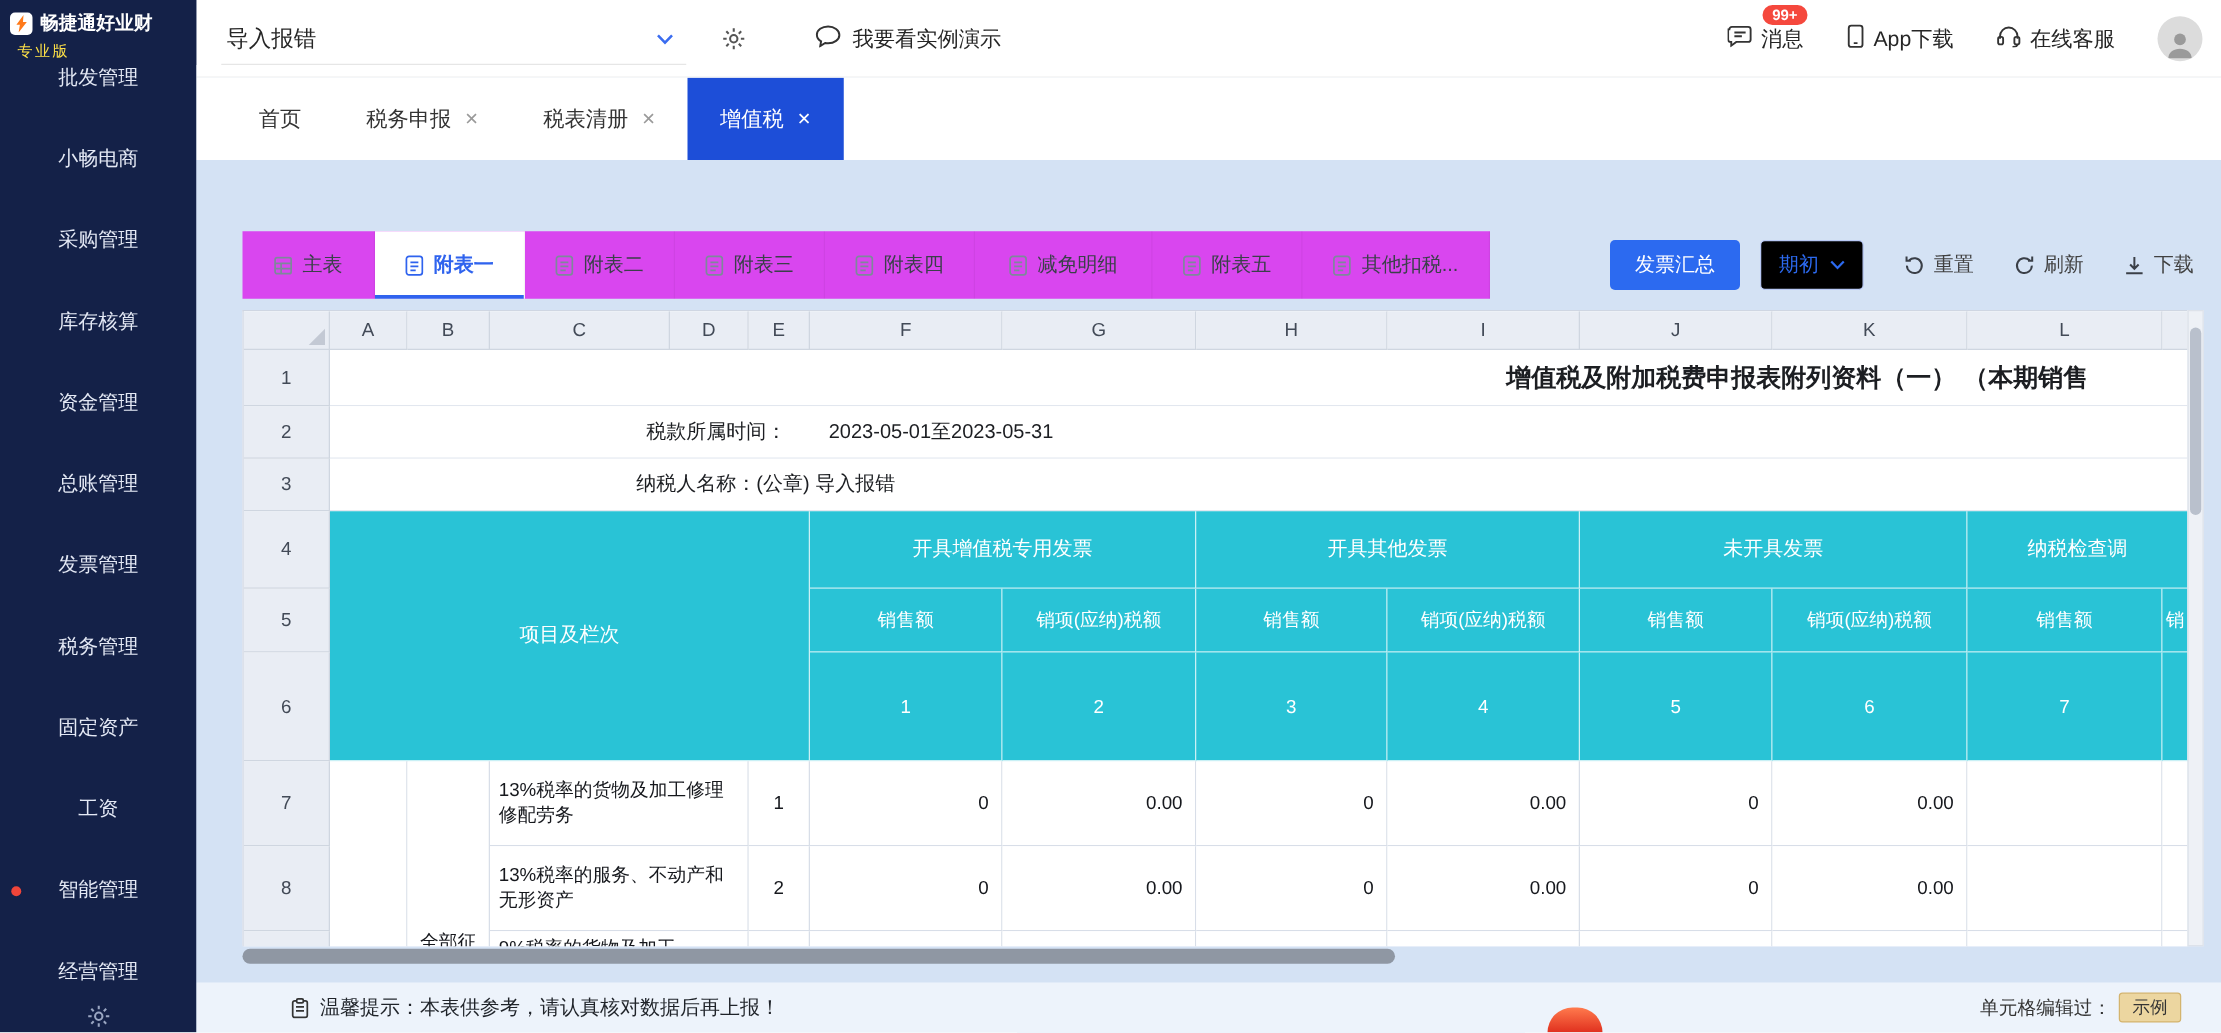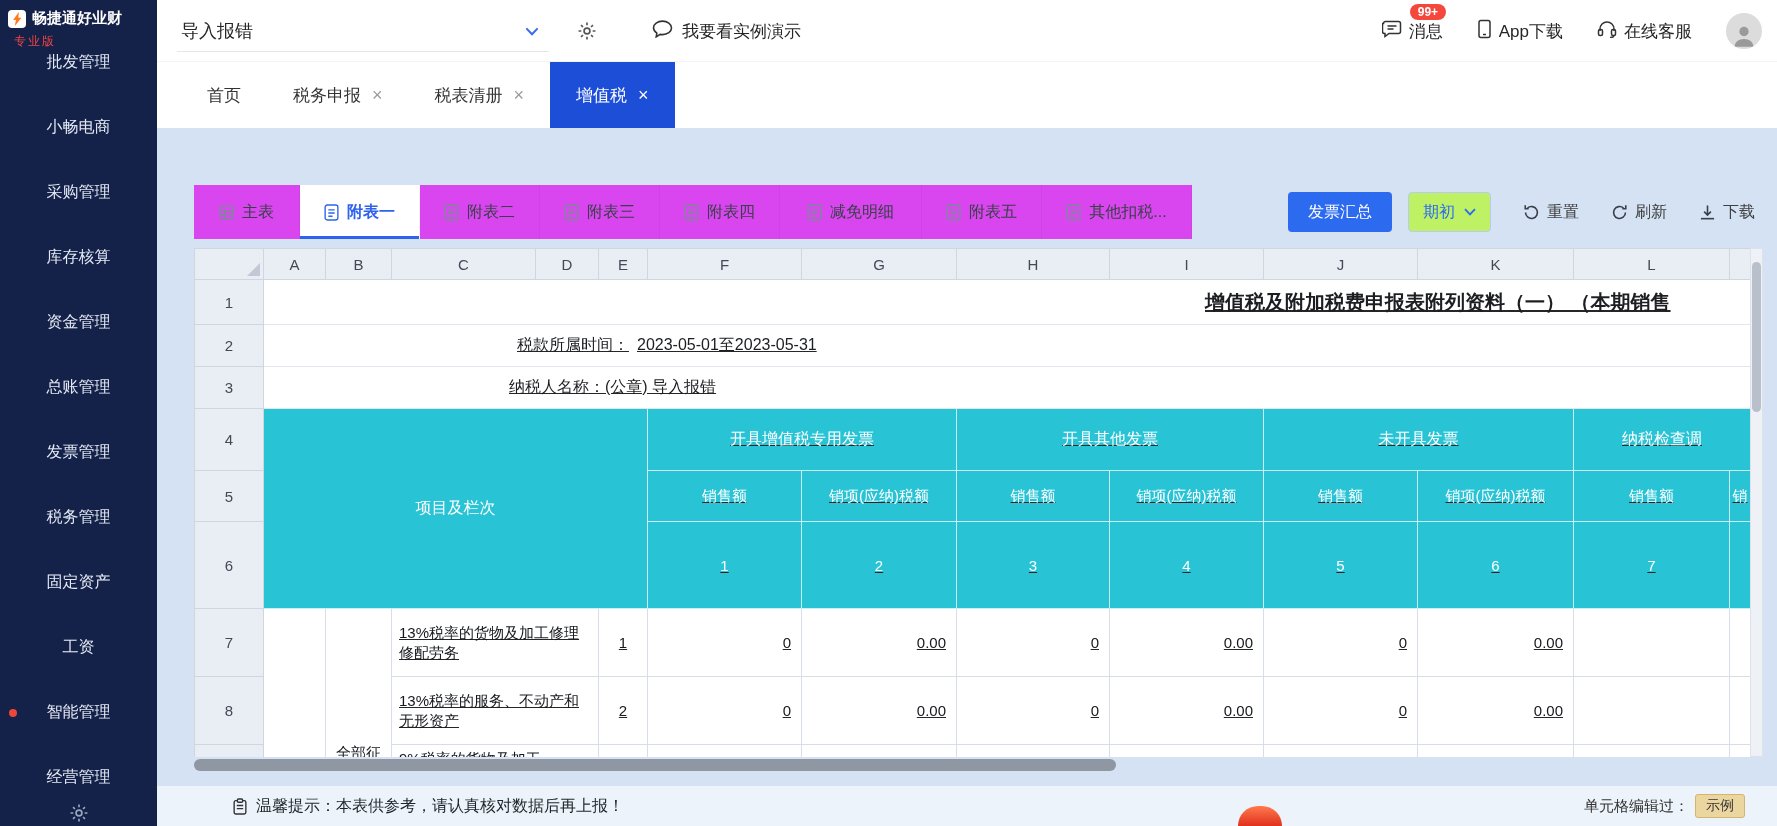--- a/index.html
+++ b/index.html
@@ -5,21 +5,21 @@
   html,body{margin:0;padding:0;background:#ffffff;}
   *{box-sizing:border-box;}
   .app{position:relative;width:1777px;height:826px;overflow:hidden;background:#d4e2f4;
        font-family:"Liberation Sans","DejaVu Sans",sans-serif;color:#262626;}
 
   
   .sidebar{position:absolute;left:0;top:0;width:157px;height:826px;background:#142148;z-index:5;}
   .logo{position:absolute;left:0;top:0;right:0;height:52px;background:#142148;z-index:3;padding:9px 0 0 8px;}
   .logo-row{display:flex;align-items:center;gap:6px;color:#fff;font-size:15px;font-weight:bold;white-space:nowrap;}
   .bolt-box{width:18px;height:18px;background:#fff;border-radius:4px;display:flex;align-items:center;justify-content:center;flex:none;}
-  .logo-sub{color:#ef4444;font-size:12px;margin:5px 0 0 6px;letter-spacing:2px;}
+  .logo-sub{color:#fde047;font-size:12px;margin:5px 0 0 6px;letter-spacing:2px;}
   .menu{position:absolute;left:0;top:30px;right:0;}
   .menu-item{position:relative;height:65px;display:flex;align-items:center;justify-content:center;
              color:#e4e9f5;font-size:16px;cursor:pointer;}
   .menu-item .dot{position:absolute;left:9px;top:50%;margin-top:-4px;width:8px;height:8px;border-radius:50%;background:#f0453a;}
   .sidebar-gear{position:absolute;bottom:0px;left:50%;transform:translateX(-50%);color:#9aa6c2;height:24px;}
 
   
   .topbar{position:absolute;left:157px;top:0;right:0;height:62px;background:#fff;border-bottom:1px solid #f3f3f3;z-index:4;}
   .import-dd{position:absolute;left:20px;top:10px;width:372px;height:42px;border-bottom:1px solid #e6e6e6;
              display:flex;align-items:center;justify-content:space-between;padding:0 10px 0 4px;
@@ -44,45 +44,45 @@
   .subtab{display:flex;align-items:center;justify-content:center;gap:8px;font-size:16px;color:#3a4049;
           cursor:pointer;border-right:1px solid rgba(0,0,0,0.045);}
   .subtab svg{color:#7e889b;flex:none;}
   .subtab.active{background:#fff;color:#2f63ee;font-weight:bold;box-shadow:inset 0 -3px 0 #2f63ee;}
   .subtab.active svg{color:#2f63ee;}
   .st-1{width:106px;}.st-2{width:120px;}.st-3{width:120px;}.st-4{width:120px;}.st-5{width:120px;}
   .st-6{width:142px;}.st-7{width:120px;}.st-8{width:150px;}
   .toolbar-btns{position:absolute;right:22px;top:192px;display:flex;align-items:center;gap:32px;}
   .btn-primary{height:40px;padding:0 20px;background:#2c6af0;color:#ffffff;font-size:16px;border-radius:4px;
                display:flex;align-items:center;cursor:pointer;margin-right:-16px;}
-  .btn-outline{height:40px;padding:0 14px;background:#bef264;border:1px solid #b9c9f5;color:#2c6af0;font-size:16px;
+  .btn-outline{height:40px;padding:0 14px;background:#000000;border:1px solid #b9c9f5;color:#2c6af0;font-size:16px;
                border-radius:4px;display:flex;align-items:center;gap:9px;cursor:pointer;}
   .btn-text{display:flex;align-items:center;gap:7px;font-size:16px;color:#404040;cursor:pointer;white-space:nowrap;}
 
   
   .sheet{position:absolute;left:194px;top:248px;width:1556px;height:509px;background:#fff;overflow:hidden;
          border-left:1px solid #cfd6e2;border-top:1px solid #cfd6e2;}
   .corner{position:absolute;left:0;top:0;width:69px;height:31px;background:#e9edf4;
           border-right:1px solid #cfd6e0;border-bottom:1px solid #cfd6e0;}
   .corner::after{content:'';position:absolute;right:3px;bottom:3px;width:0;height:0;
                  border-left:13px solid transparent;border-bottom:13px solid #c3c9d4;}
   .colrow{position:absolute;left:69px;top:0;height:31px;display:flex;}
   .ch{height:31px;background:#e9edf4;border-right:1px solid #cfd6e0;border-bottom:1px solid #cfd6e0;
       display:flex;align-items:center;justify-content:center;font-size:15px;color:#424a57;}
   .rhcol{position:absolute;left:0;top:31px;width:69px;}
   .rh{width:69px;background:#e9edf4;border-right:1px solid #cfd6e0;border-bottom:1px solid #cfd6e0;
       display:flex;align-items:center;justify-content:center;font-size:15px;color:#424a57;}
-  .cells{position:absolute;left:69px;top:31px;width:1509px;text-decoration:underline;}
+  .cells{position:absolute;left:69px;top:31px;width:1509px;}
   .w-a{width:62px;}.w-b{width:66px;}.w-c{width:144px;}.w-d{width:63px;}.w-e{width:49px;}
   .w-f{width:154px;}.w-g{width:155px;}.w-h{width:153px;}.w-i{width:154px;}.w-j{width:154px;}
   .w-k{width:156px;}.w-l{width:156px;}.w-m{width:21px;}
   .mrow{position:relative;background:#fff;border-bottom:1px solid #e2e7ef;display:flex;align-items:center;white-space:nowrap;overflow:hidden;}
   .r1{height:45px;padding-left:941px;font-size:20px;font-weight:bold;color:#1c1e22;}
   .r2{height:42px;padding-left:253px;font-size:16px;color:#1c1e22;}
-  .r2 .val{margin-left:8px;}
+  .r2 .val{margin-left:34px;}
   .r3{height:42px;padding-left:245px;font-size:16px;color:#1c1e22;}
   .teal{position:relative;height:200px;}
   .item-hd{position:absolute;left:0;top:0;width:384px;height:200px;}
   .trow{display:flex;margin-left:384px;}
   .tr-g{height:62px;}.tr-s{height:51px;}.tr-n{height:87px;}
   .tcell{background:#29c3d6;color:#fff;display:flex;align-items:center;justify-content:center;
          border-right:1px solid rgba(255,255,255,0.75);border-bottom:1px solid rgba(255,255,255,0.75);
          font-size:15px;overflow:hidden;}
   .tcell.big{font-size:16px;}
   .w-g1{width:309px;}.w-g2{width:307px;}.w-g3{width:310px;}.w-g4{width:177px;}

